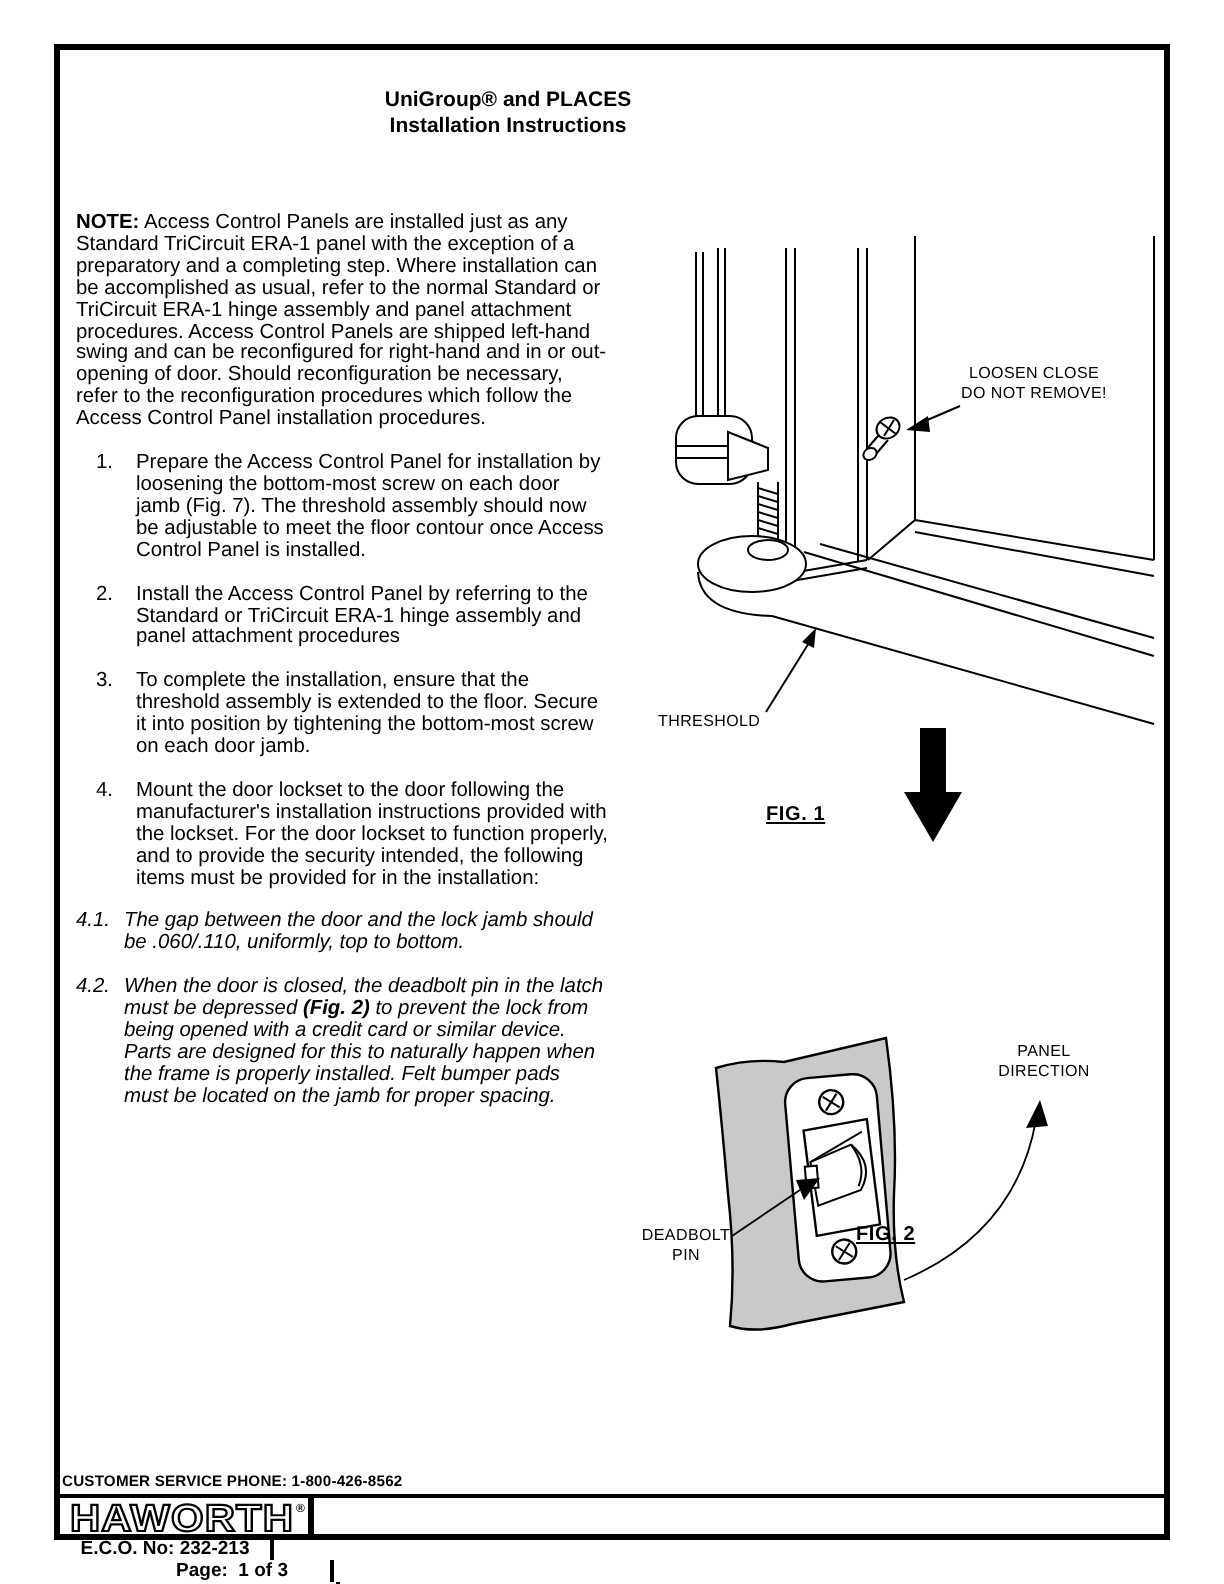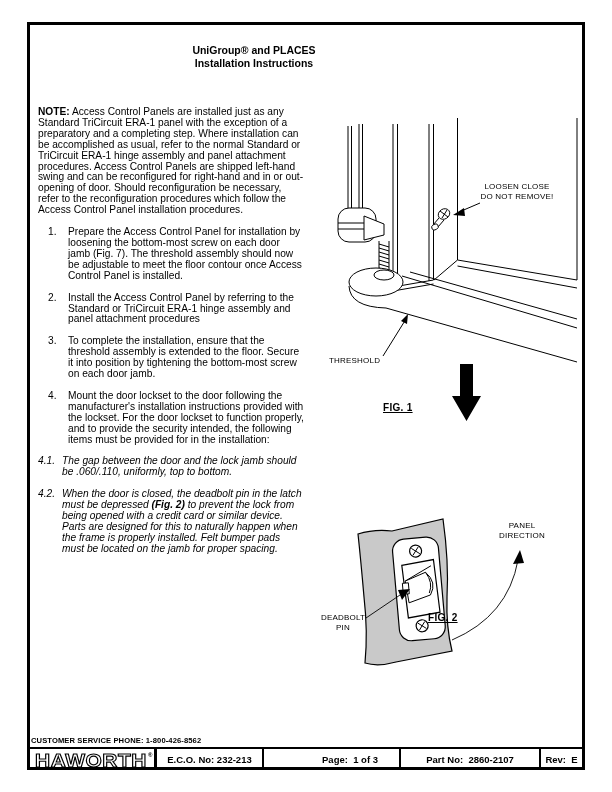--- a/index.html
+++ b/index.html
@@ -25,21 +25,21 @@
   .sub .step-num{width:24px;margin-left:0;}
   .lbl{position:absolute;font-size:8px;line-height:9.6px;letter-spacing:0.2px;text-align:center;}
   .lbl.left{text-align:left;}
   .caption{position:absolute;font-weight:bold;font-size:10px;text-decoration:underline;letter-spacing:0.3px;}
   svg{position:absolute;overflow:visible;}
   svg *{vector-effect:non-scaling-stroke;}
   .phone{position:absolute;left:31px;top:736px;font-size:7.6px;font-weight:bold;letter-spacing:0.1px;}
   .footer-table{
     position:absolute;left:27px;top:747px;width:558px;height:23px;
     box-sizing:border-box;border-top:2.5px solid #000;border-left:3.5px solid #000;border-right:3.5px solid #000;
-    display:flex;align-items:stretch;
+    display:flex;align-items:stretch;flex-direction:column;
   }
   .fcell{
     box-sizing:border-box;border-right:2.5px solid #000;
     display:flex;align-items:center;justify-content:center;
     font-weight:bold;font-size:9.5px;white-space:pre;
   }
   .fcell:last-child{border-right:none;}
   .fcell.logo{justify-content:flex-start;padding-left:3px;border-right:3px solid #000;}
 </style>
 </head>

